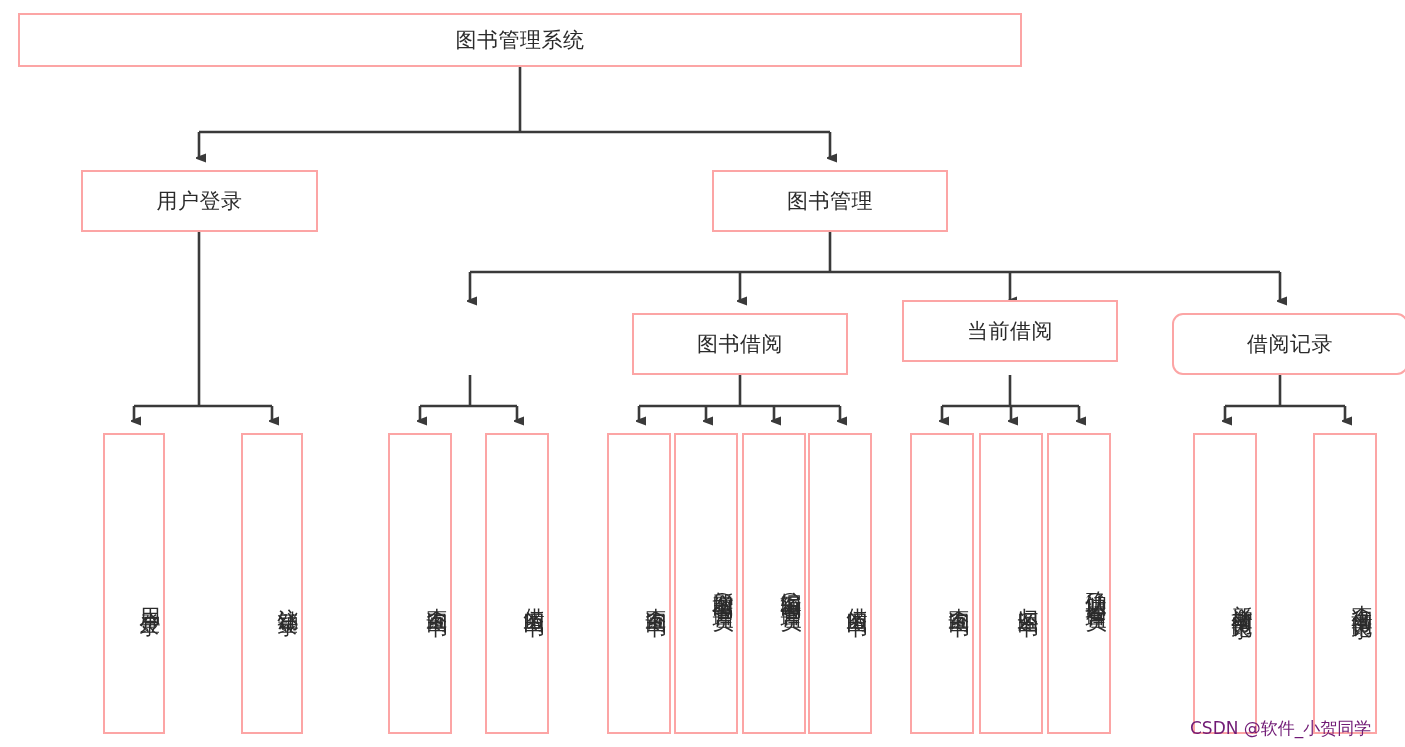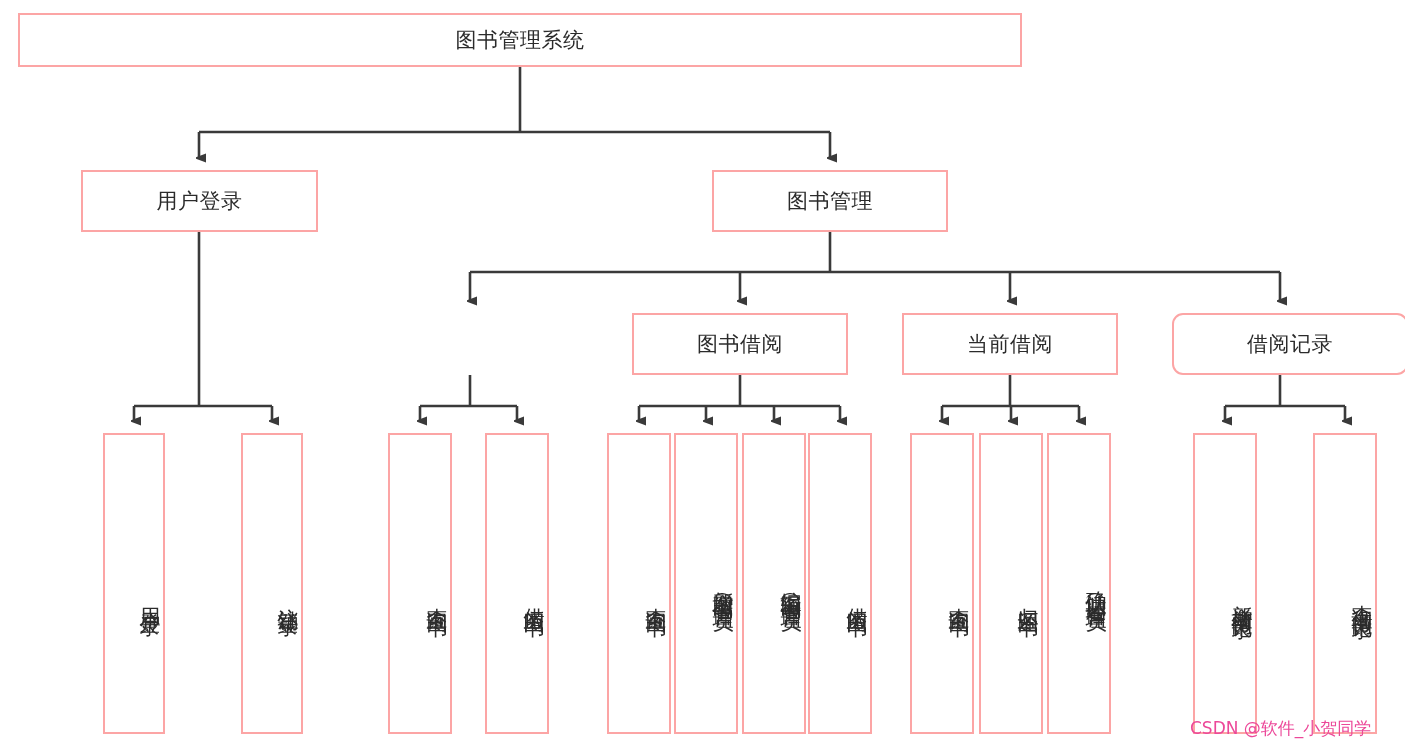--- a/index.html
+++ b/index.html
@@ -48,21 +48,21 @@
     padding-top: 26px;
     align-items: flex-start;
     justify-content: center;
     letter-spacing: 3px;
   }
   .node.v.tall {
     padding-top: 8px;
   }
   .watermark {
     position: absolute;
-    color: #ec4899;
+    color: #701a75;
     font-size: 17px;
     white-space: nowrap;
     user-select: none;
   }
 </style>
 </head>
 <body>
 
 <div id="canvas">
 
@@ -115,21 +115,21 @@
       <path d="M1345,406 L1345,421" marker-end="url(#arrow)"></path>
     </g>
   </svg>
 
   <div class="node h" style="left: 18px; top: 13px; width: 1004px; height: 54px;">图书管理系统</div>
 
   <div class="node h" style="left: 81px; top: 170px; width: 237px; height: 62px;">用户登录</div>
   <div class="node h" style="left: 712px; top: 170px; width: 236px; height: 62px; text-align: right;">图书管理</div>
 
   <div class="node h" style="left: 632px; top: 313px; width: 216px; height: 62px;">图书借阅</div>
-  <div class="node h" style="left: 902px; top: 313px; width: 216px; height: 62px;">当前借阅</div>
+  <div class="node h" style="left: 902px; top: 300px; width: 216px; height: 62px;">当前借阅</div>
   <div class="node h" style="left: 1172px; top: 313px; width: 236px; height: 62px; border-radius: 11px;">借阅记录</div>
 
   <div class="node v" style="left: 103px; top: 433px; width: 62px; height: 301px;">用户登录</div>
   <div class="node v" style="left: 241px; top: 433px; width: 62px; height: 301px;">注销登录</div>
   <div class="node v" style="left: 388px; top: 433px; width: 64px; height: 301px;">查询图书</div>
   <div class="node v" style="left: 485px; top: 433px; width: 64px; height: 301px;">借阅图书</div>
   <div class="node v" style="left: 607px; top: 433px; width: 64px; height: 301px;">查询图书</div>
   <div class="node v tall" style="left: 674px; top: 433px; width: 64px; height: 301px;">新增图书（管理员）</div>
   <div class="node v tall" style="left: 742px; top: 433px; width: 64px; height: 301px;">编辑图书（管理员）</div>
   <div class="node v" style="left: 808px; top: 433px; width: 64px; height: 301px;">借阅图书</div>

